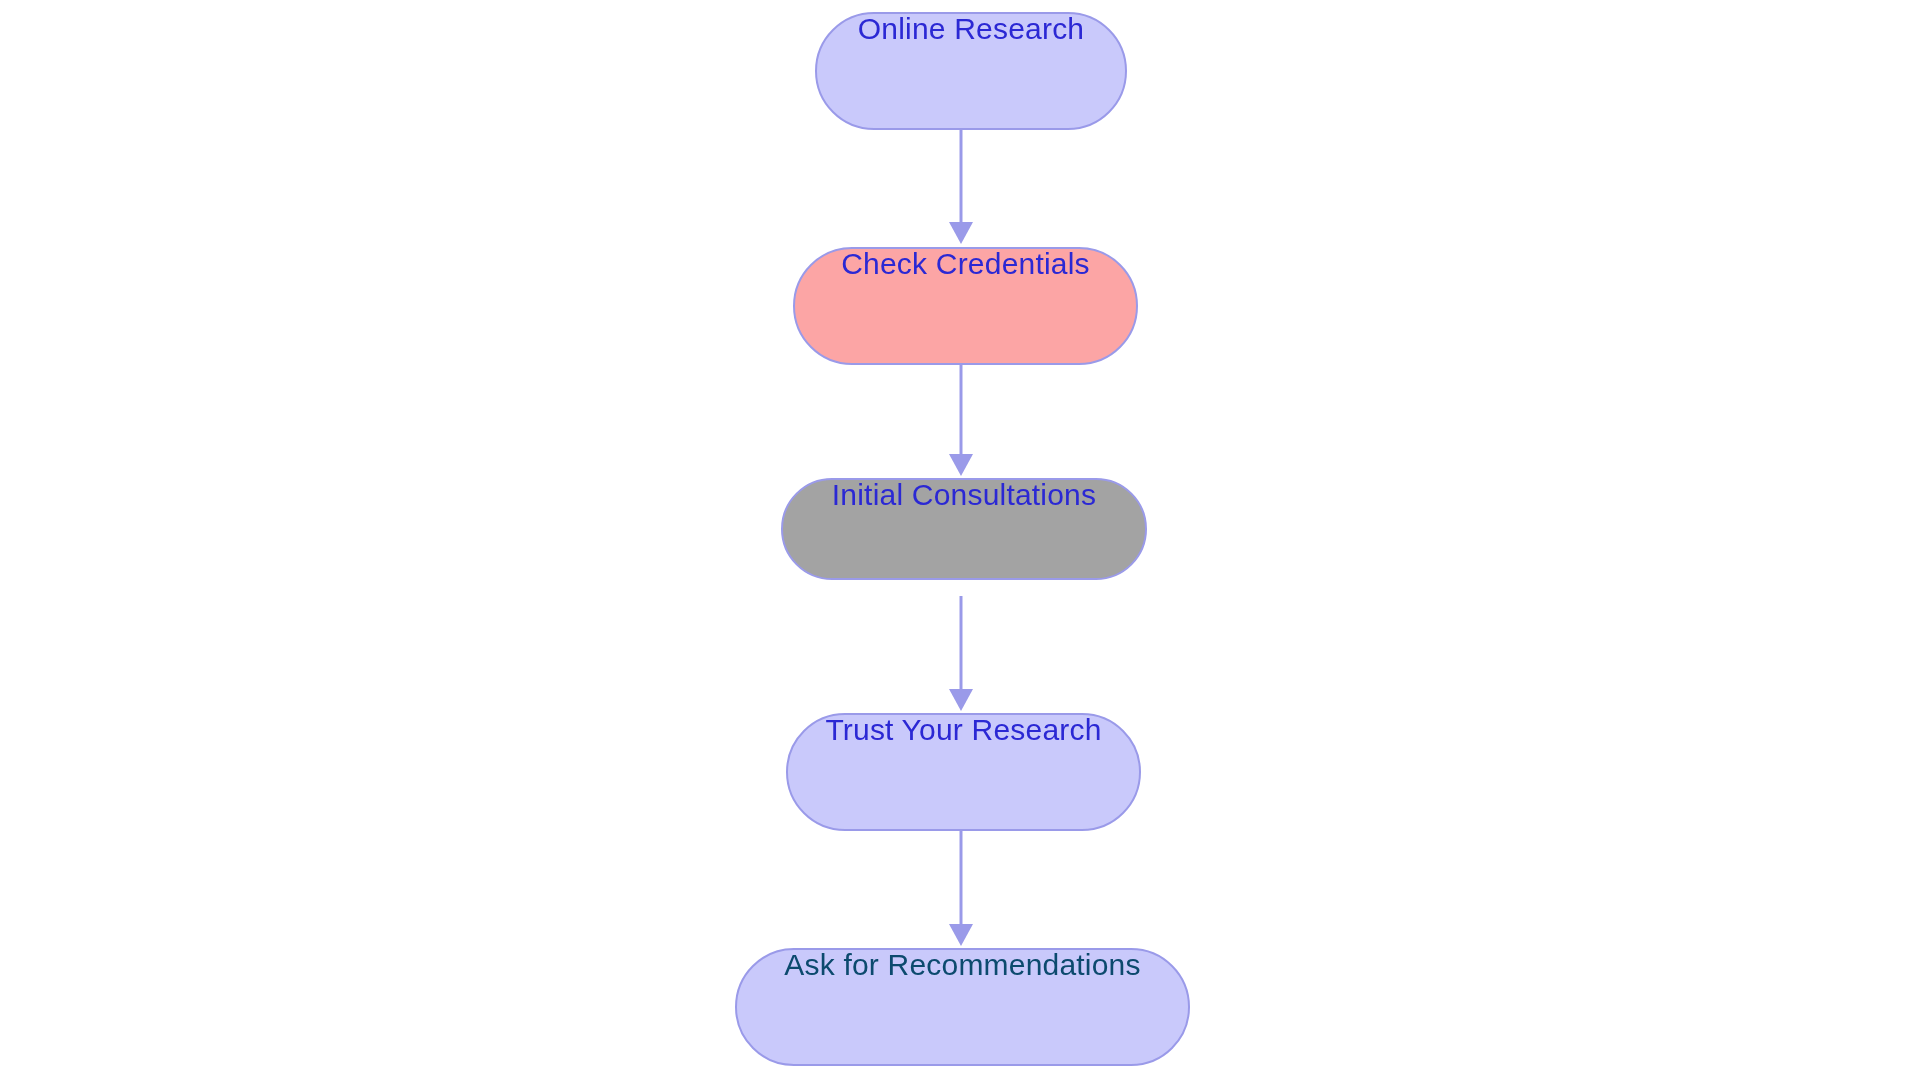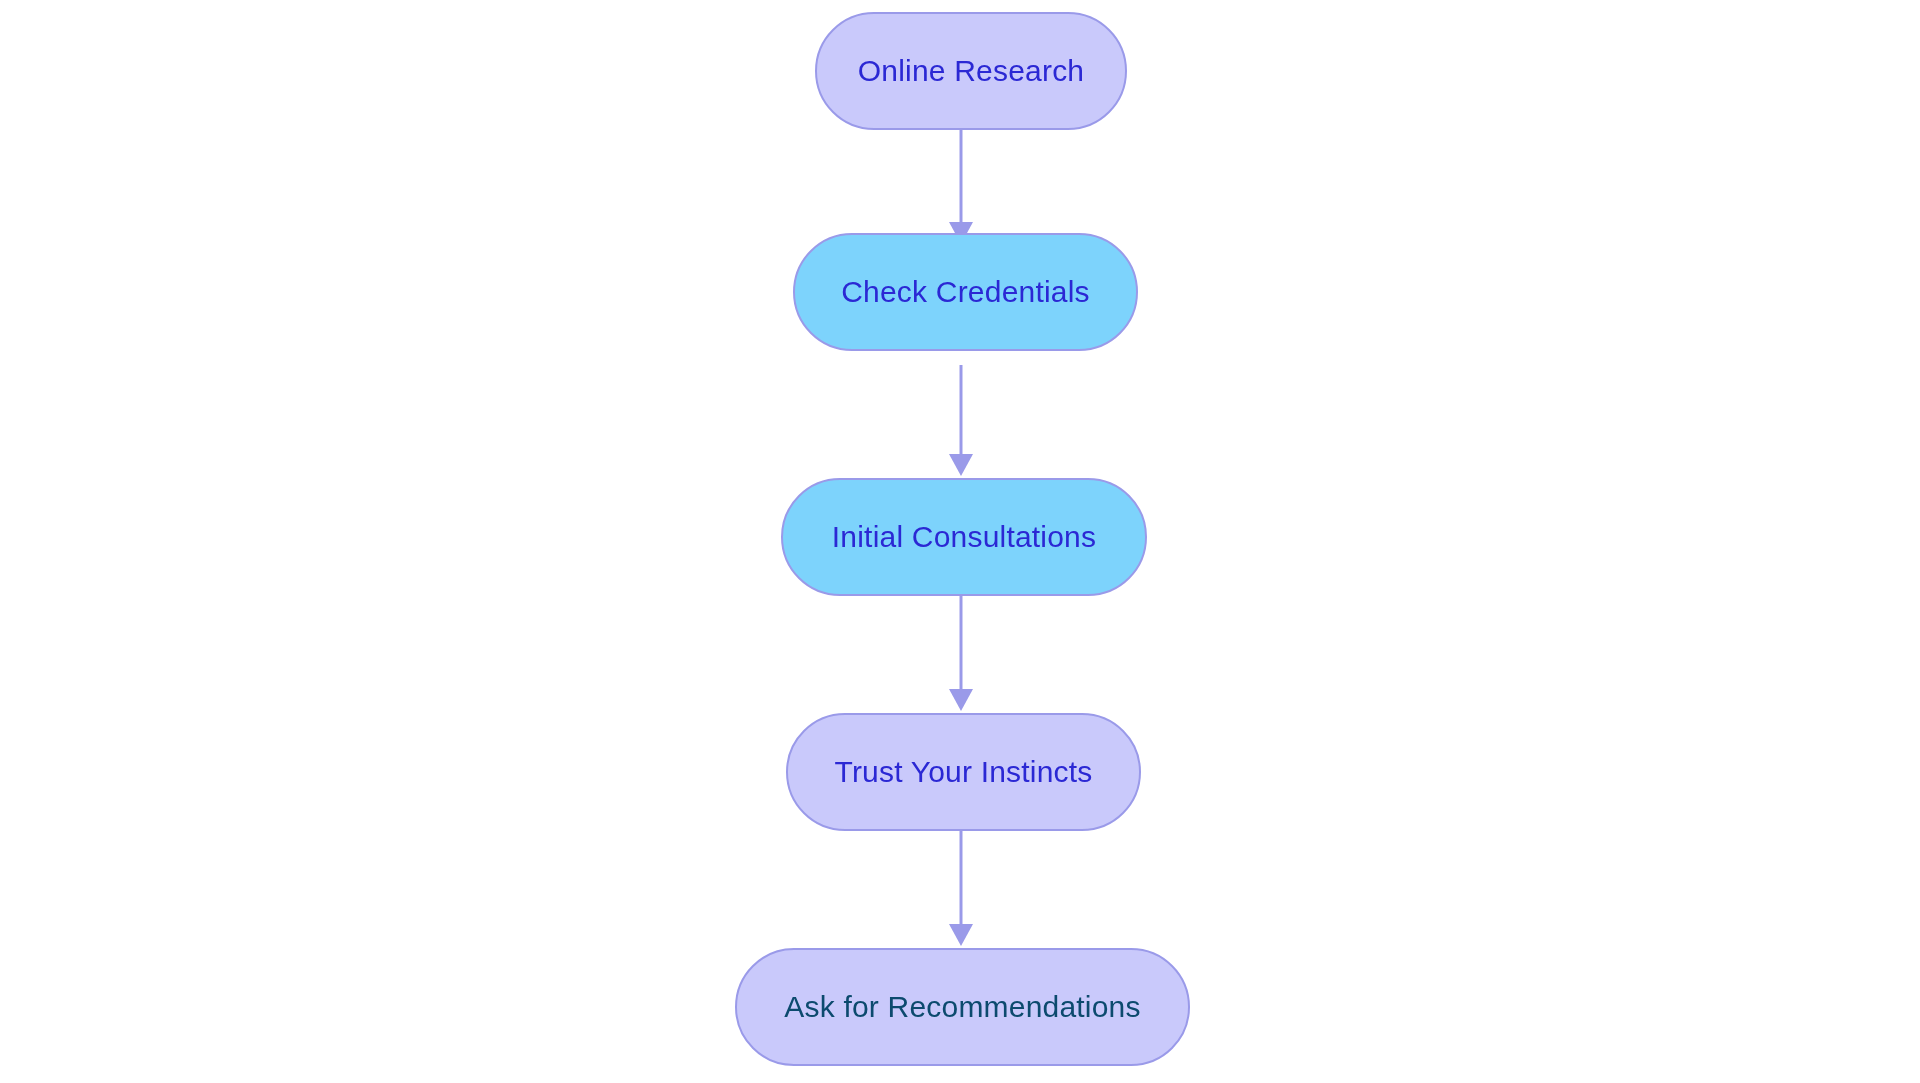--- a/index.html
+++ b/index.html
@@ -17,21 +17,20 @@
   #flowchart-canvas {
     position: relative;
     width: 1920px;
     height: 1083px;
     background: #ffffff;
   }
 
   .flow-node {
     position: absolute;
     display: flex;
-    align-items: center;
     justify-content: center;
     box-sizing: border-box;
     background: #c9c9fb;
     border: 2px solid #9a9ae9;
     border-radius: 999px;
     height: 118px;
   }
 
   .flow-node-label {
     color: #2b28d4;
@@ -63,44 +62,44 @@
     <span class="flow-node-label" style="color: rgb(43, 40, 212); font-size: 30px;">Online Research</span>
   </div>
 
   <div class="flow-edge" style="left: 941px; top: 130px; height: 116px;">
     <svg width="40" height="116" viewBox="0 0 40 116">
       <line x1="20" y1="0" x2="20" y2="98" stroke="#9a9ae9" stroke-width="3"></line>
       <polygon points="20,114 8,92 32,92" fill="#9a9ae9"></polygon>
     </svg>
   </div>
 
-  <div class="flow-node" style="left: 793px; top: 233px; width: 345px; height: 118px; background: #7dd3fc; border-color: rgb(154, 154, 233);">
+  <div class="flow-node" style="left: 793px; top: 247px; width: 345px; height: 118px; background: #fca5a5; border-color: rgb(154, 154, 233);">
     <span class="flow-node-label" style="color: rgb(43, 40, 212); font-size: 30px;">Check Credentials</span>
   </div>
 
   <div class="flow-edge" style="left: 941px; top: 365px; height: 113px;">
     <svg width="40" height="113" viewBox="0 0 40 113">
       <line x1="20" y1="0" x2="20" y2="95" stroke="#9a9ae9" stroke-width="3"></line>
       <polygon points="20,111 8,89 32,89" fill="#9a9ae9"></polygon>
     </svg>
   </div>
 
-  <div class="flow-node" style="left: 781px; top: 478px; width: 366px; height: 118px; background: #7dd3fc; border-color: rgb(154, 154, 233);">
+  <div class="flow-node" style="left: 781px; top: 478px; width: 366px; height: 102px; background: #a3a3a3; border-color: rgb(154, 154, 233);">
     <span class="flow-node-label" style="color: rgb(43, 40, 212); font-size: 30px;">Initial Consultations</span>
   </div>
 
   <div class="flow-edge" style="left: 941px; top: 596px; height: 117px;">
     <svg width="40" height="117" viewBox="0 0 40 117">
       <line x1="20" y1="0" x2="20" y2="99" stroke="#9a9ae9" stroke-width="3"></line>
       <polygon points="20,115 8,93 32,93" fill="#9a9ae9"></polygon>
     </svg>
   </div>
 
   <div class="flow-node" style="left: 786px; top: 713px; width: 355px; height: 118px; background: rgb(201, 201, 251); border-color: rgb(154, 154, 233);">
-    <span class="flow-node-label" style="color: rgb(43, 40, 212); font-size: 30px;">Trust Your Instincts</span>
+    <span class="flow-node-label" style="color: rgb(43, 40, 212); font-size: 30px;">Trust Your Research</span>
   </div>
 
   <div class="flow-edge" style="left: 941px; top: 831px; height: 117px;">
     <svg width="40" height="117" viewBox="0 0 40 117">
       <line x1="20" y1="0" x2="20" y2="99" stroke="#9a9ae9" stroke-width="3"></line>
       <polygon points="20,115 8,93 32,93" fill="#9a9ae9"></polygon>
     </svg>
   </div>
 
   <div class="flow-node" style="left: 735px; top: 948px; width: 455px; height: 118px; background: rgb(201, 201, 251); border-color: rgb(154, 154, 233);">

